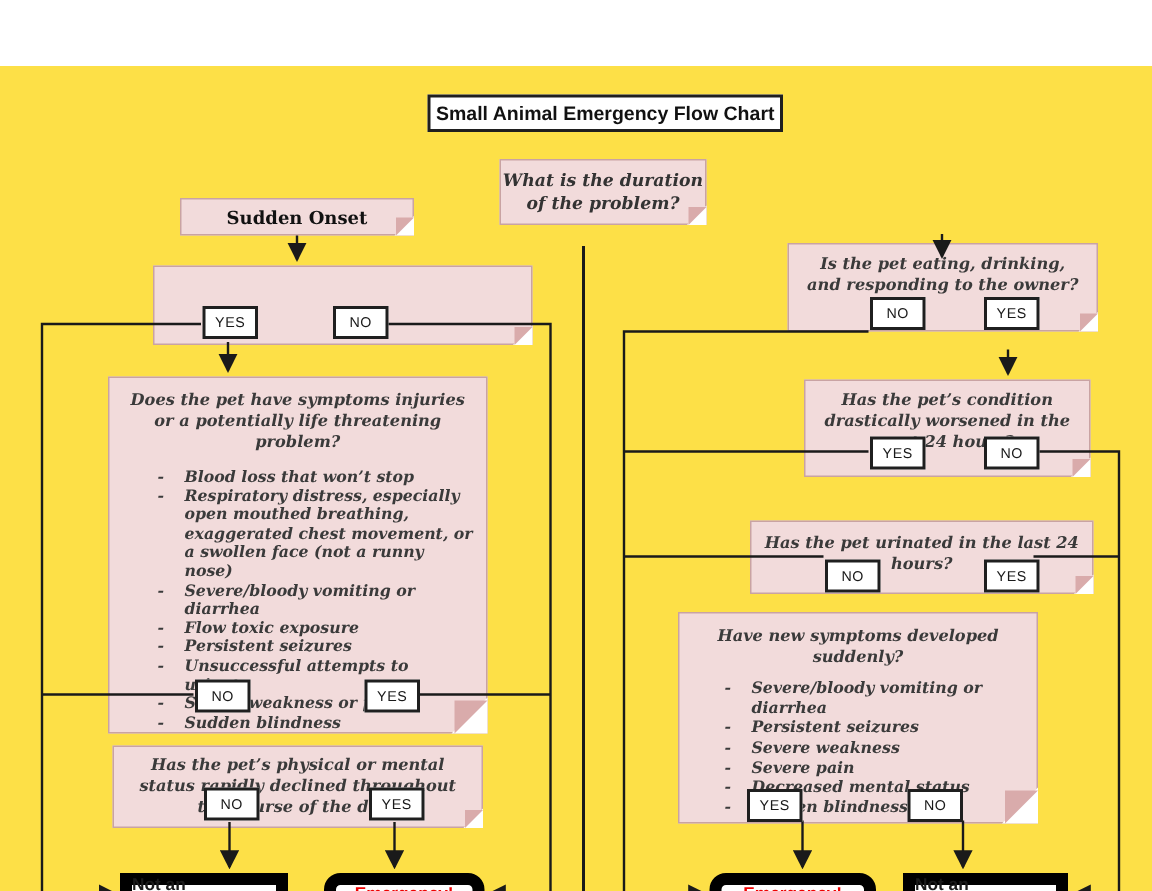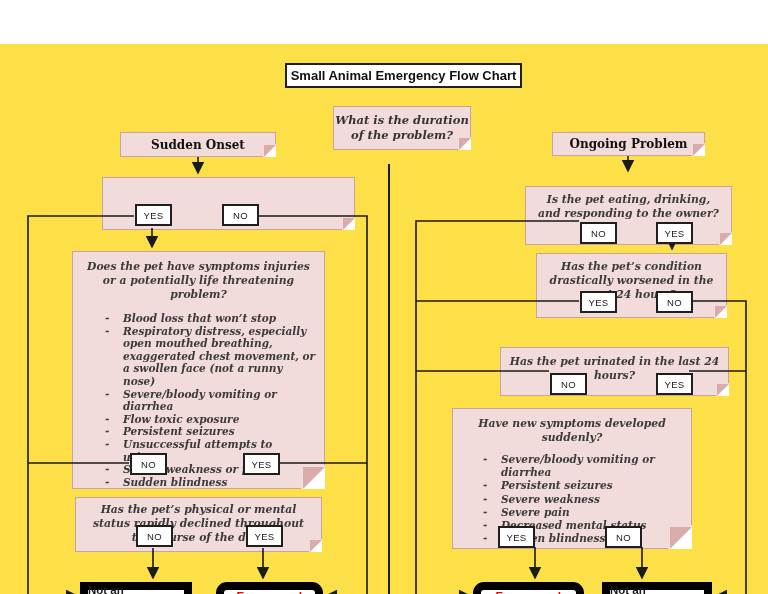--- a/index.html
+++ b/index.html
@@ -147,27 +147,22 @@
     <div class="q" style="padding:5px 8px 0 8px;">Has the pet’s physical or mental status rapidly declined throughout the course of the day?</div>
     <div class="chip" style="left:60px;top:27px;">NO</div>
     <div class="chip" style="left:170px;top:27px;">YES</div>
     <div class="fold-cut"></div>
     <div class="fold-flap"></div>
   </div>
 
   <div class="term" style="left:80px;top:538px;width:112px;height:28px;">Not an Emergency</div>
   <div class="term red" style="left:216px;top:538px;width:107px;height:28px;">Emergency!</div>
 
-  <div class="note hdr" style="left:552px;top:88px;width:153px;height:24px;">
-    <span>Ongoing Problem</span>
-    <div class="fold-cut"></div>
-    <div class="fold-flap"></div>
-  </div>
-
-  <div class="note" style="left:525px;top:142px;width:207px;height:59px;">
+
+  <div class="note" style="left:525px;top:118px;width:207px;height:59px;">
     <div class="q">Is the pet eating, drinking, and responding to the owner?</div>
     <div class="chip" style="left:54px;top:35px;">NO</div>
     <div class="chip" style="left:130px;top:35px;">YES</div>
     <div class="fold-cut"></div>
     <div class="fold-flap"></div>
   </div>
 
   <div class="note" style="left:536px;top:209px;width:191px;height:65px;">
     <div class="q" style="padding:6px 8px 0 8px;">Has the pet’s condition drastically worsened in the past 24 hours?</div>
     <div class="chip" style="left:43px;top:37px;">YES</div>

